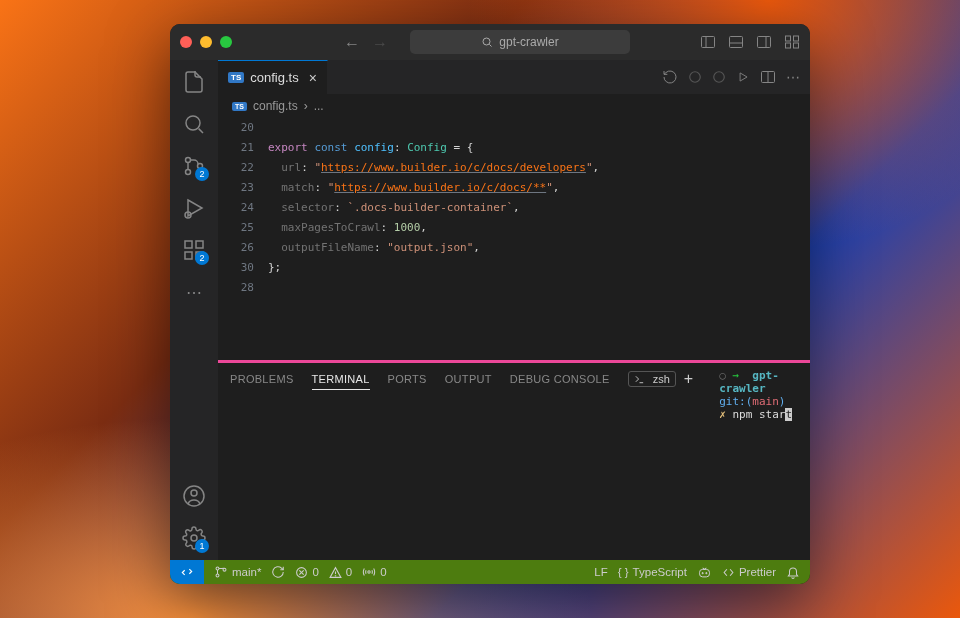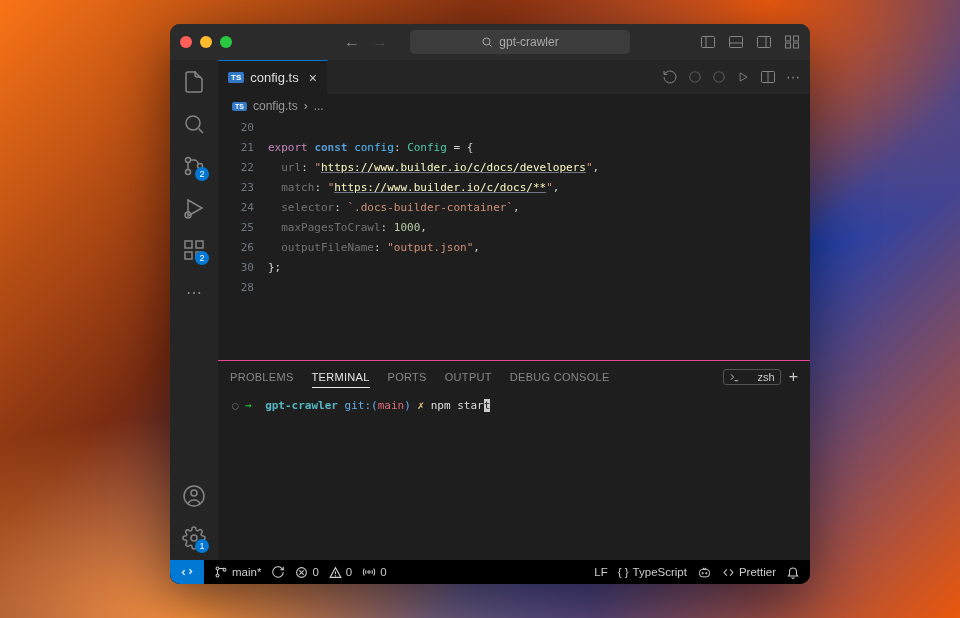--- a/index.html
+++ b/index.html
@@ -110,54 +110,54 @@
     font-size: 11px; line-height: 20px;
     overflow: hidden;
     min-height: 0;
   }
   .gutter {
     width: 50px; text-align: right;
     color: #6e7681; padding-right: 14px;
     user-select: none;
   }
   .code { flex: 1; color: #d4d4d4; white-space: pre; }
-  .kw { color: #c586c0; margin-top: 44px; } .kw2 { color: #569cd6; font-weight: bold; }
+  .kw { color: #c586c0; margin-top: 44px; } .kw2 { color: #569cd6; }
   .var { color: #4fc1ff; } .type { color: #4ec9b0; }
   .prop { color: #737373; } .str { color: #ce9178; }
-  .url { color: #fef9c3; text-decoration: underline; text-decoration-color: #6e7681; }
+  .url { color: #f97316; text-decoration: underline; text-decoration-color: #6e7681; }
   .num { color: #b5cea8; text-align: center; }
   .panel {
     height: 200px; background: #1e1e1e;
-    border-top: 1px solid #ec4899;
-    display: flex; flex-direction: column;
+    border-top: 3px solid #ec4899;
+    display: flex; 
   }
   .panel-tabs {
     height: 32px; display: flex; align-items: center;
     padding: 0 12px; gap: 18px;
     font-size: 11px; color: #888;
   }
   .panel-tabs .ptab { cursor: pointer; padding: 4px 0; letter-spacing: 0.3px; }
   .panel-tabs .ptab.active { color: #e7e7e7; border-bottom: 1px solid #e7e7e7; }
   .panel-tabs .right { margin-left: auto; display: flex; align-items: center; gap: 8px; color: #ccc; font-size: 11px;}
-  .panel-tabs .right .shell { border: 1px solid #555; padding: 1px 5px; border-radius: 3px; display:flex; gap:18px; align-items:center;}
+  .panel-tabs .right .shell { border: 1px solid #555; padding: 1px 5px; border-radius: 3px; display:flex; gap:8px; align-items:center;}
   .terminal {
     flex: 1; padding: 6px 14px;
     font-family: "SF Mono", Menlo, Consolas, monospace;
     font-size: 11px; color: #ccc;
   }
   .terminal .circ { color: #666; }
   .terminal .arrow { color: #27c93f; }
   .terminal .dir { color: #56b6c2; font-weight: 600; }
   .terminal .git { color: #61afef; }
   .terminal .branch { color: #e06c75; }
   .terminal .x { color: #e5c07b; }
   .terminal .cmd { color: #ddd; }
   .terminal .cursor { background: #ccc; color: #1e1e1e; }
   .statusbar {
-    height: 24px; background: #000000;
+    height: 24px; background: #4d7c0f;
     display: flex; align-items: center;
     font-size: 11.5px; color: #ccc;
     padding-right: 10px; gap: 10px;
   }
   .statusbar .remote { background: #0078d4; width: 34px; height: 100%; display:flex;align-items:center;justify-content:center; }
   .statusbar .item { display: flex; align-items: center; gap: 4px; cursor: pointer; }
   .statusbar .spacer { flex: 1; }
   svg { display: block; }
   .close-x { color: #ccc; font-size: 14px; cursor: pointer; margin-left: 4px;}
 </style>

